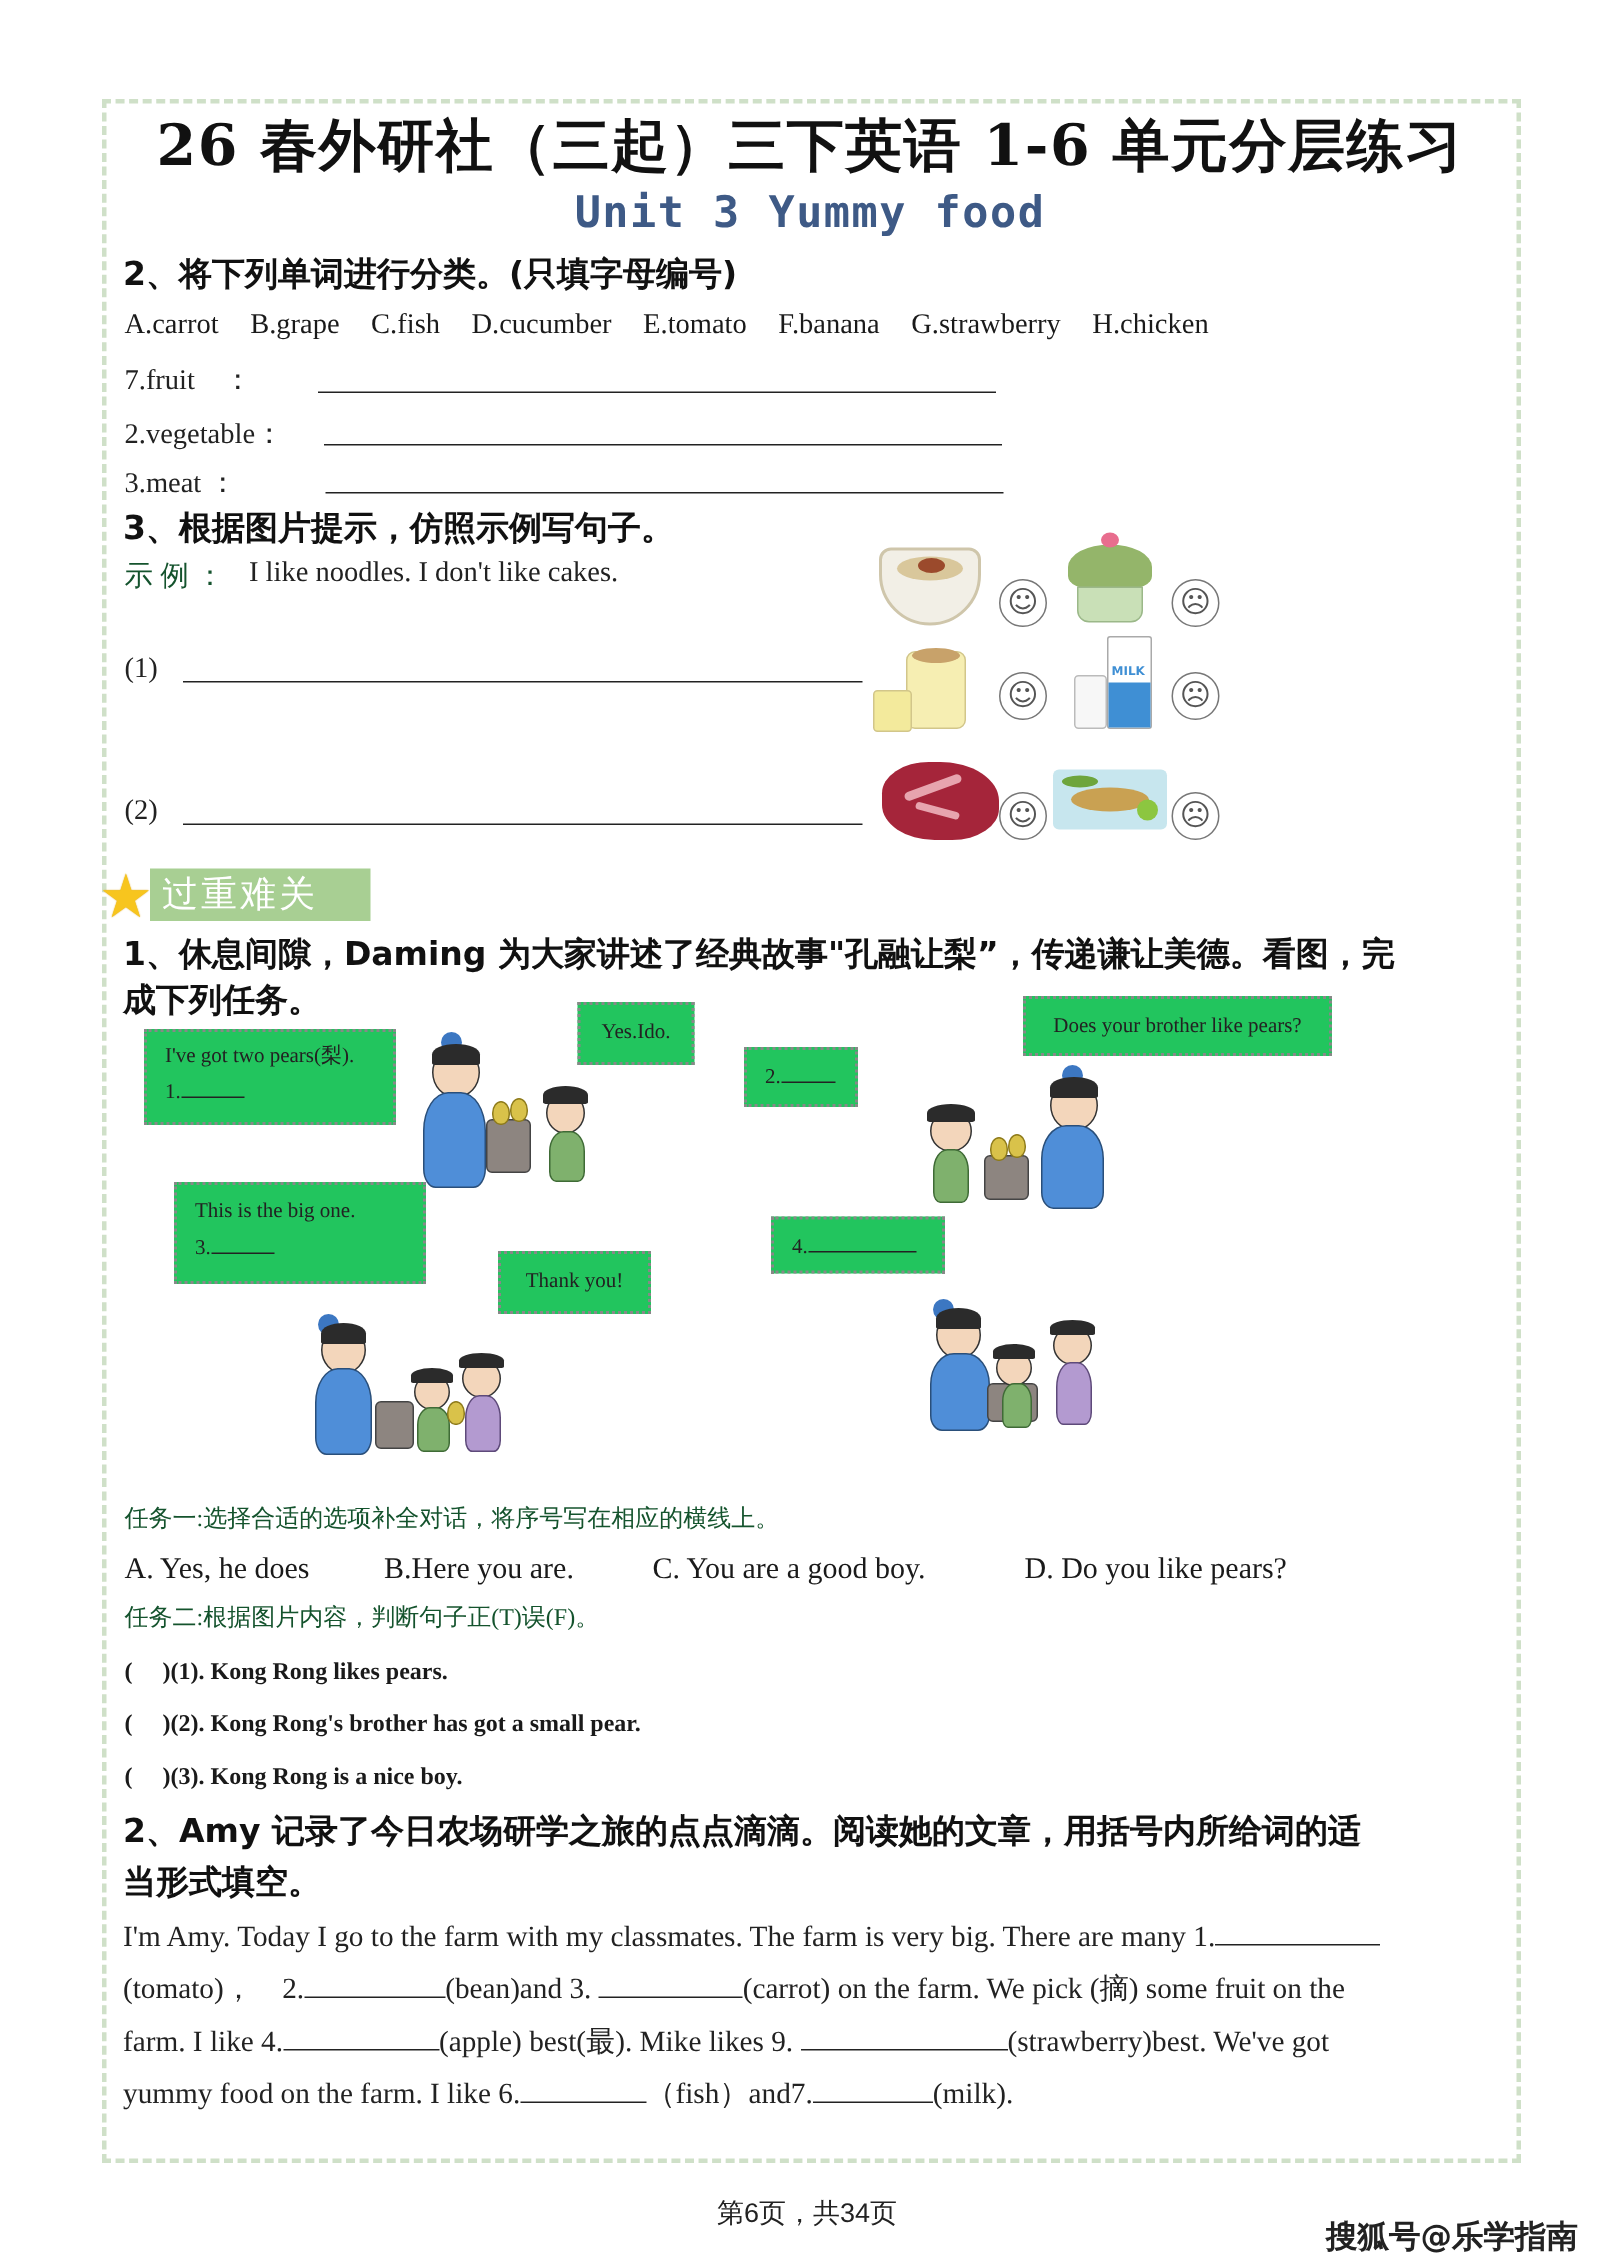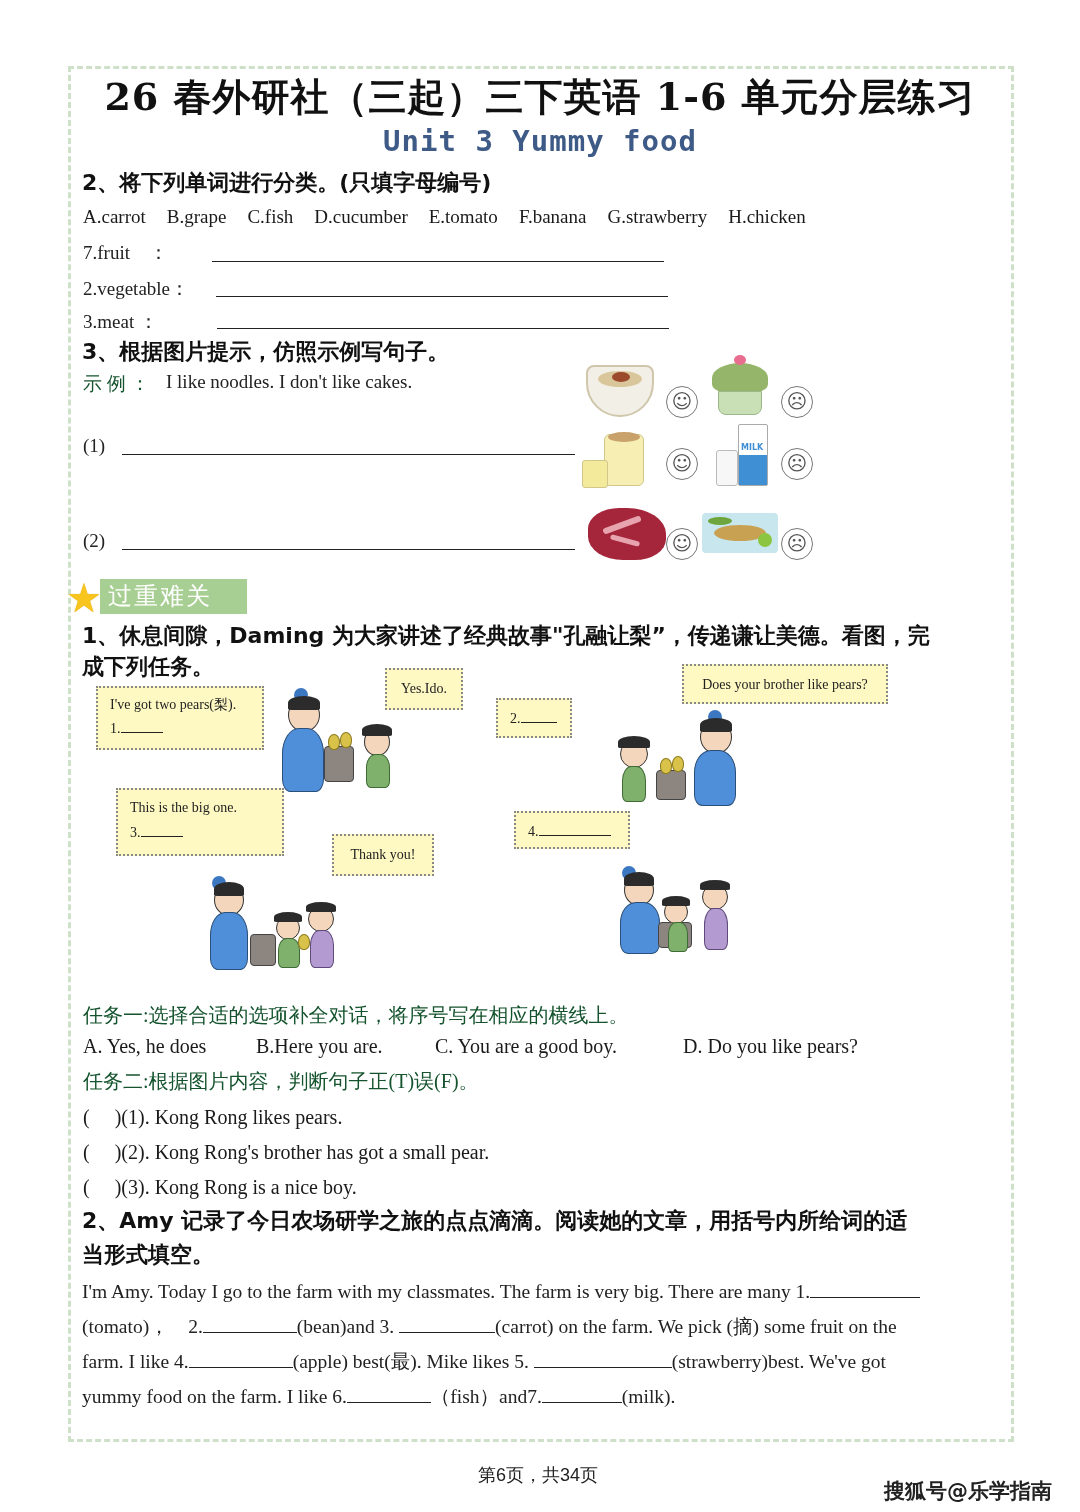--- a/index.html
+++ b/index.html
@@ -17,21 +17,21 @@
     font-family: "DejaVu Serif", serif; font-weight: bold; font-size: 38px; color: #111;
     letter-spacing: 1px;
   }
   .subtitle {
     left: 0; width: 1080px; top: 124px; text-align: center;
     font-family: "DejaVu Sans Mono", "Liberation Mono", monospace; font-size: 29px; font-weight: bold;
     color: #3e5a86; letter-spacing: 1px;
   }
   .qhead { font-family: "DejaVu Sans", sans-serif; font-weight: bold; font-size: 22px; color: #111; }
   .body18 { font-size: 19px; color: #222; }
-  .body20 { font-size: 20px; color: #222; }
+  .body20 { font-size: 16px; color: #222; }
   .gray { color: #14532d; }
 
   .word-opts { display: flex; gap: 21px; font-size: 19px; }
 
   .line { position: absolute; height: 0; border-bottom: 1.5px solid #222; }
 
   .food-img { position: absolute; border-radius: 10px; }
   .face {
     position: absolute; width: 32px; height: 32px; border: 1.5px solid #777; border-radius: 50%;
     background: #fff; font-size: 20px; line-height: 29px; text-align: center; color: #555;
@@ -44,36 +44,36 @@
     font-family: "DejaVu Serif", serif; font-size: 24px; line-height: 35px; padding-left: 8px;
     letter-spacing: 2px;
   }
   .star {
     position: absolute; left: 64px; top: 578px; width: 40px; height: 40px;
     color: #f7c51e; font-size: 40px; line-height: 40px; text-align: center;
     font-family: "DejaVu Sans", sans-serif; text-shadow: 0 0 1px #d89b00;
   }
 
   .bubble {
-    position: absolute; border: 2px dotted #888; background: #fef9c3;
+    position: absolute; border: 2px dotted #888; background: #22c55e;
     font-size: 14px; color: #222; padding: 6px 12px; line-height: 26px;
   }
   .bubble .blank { display: inline-block; border-bottom: 1px solid #222; width: 42px; height: 14px; vertical-align: baseline; }
 
   .figure { position: absolute; }
   .person { position: absolute; border-radius: 40% 40% 20% 20%; }
   .head { position: absolute; border-radius: 50%; background: #f3d6bb; border: 1.5px solid #333; }
   .hair { position: absolute; border-radius: 50%; background: #2b2b2b; }
   .table-drum {
     position: absolute; background: #8d8580; border: 1.5px solid #444; border-radius: 4px;
   }
   .pear { position: absolute; width: 12px; height: 16px; border-radius: 50% 50% 45% 45%; background: #d9c24a; border: 1px solid #8e7b1b; }
 
   .opts-row { display: flex; font-size: 20px; }
-  .tf-row { font-size: 20px; }
+  .tf-row { font-size: 16px; font-weight: bold; }
   .para { font-size: 19.5px; line-height: 35px; color: #222; }
   .blank-inline { display: inline-block; border-bottom: 1.5px solid #222; height: 18px; vertical-align: baseline; }
 
   .footer { font-family: Liberation Sans, sans-serif; font-size: 18px; color: #222; }
   .watermark { font-family: "DejaVu Sans", sans-serif; font-weight: bold; font-size: 21px; color: #222; }
 </style>
 </head>
 <body>
 
 <div class="frame"></div>
@@ -253,20 +253,20 @@
 <div class="abs qhead" style="left:82px; top:1206px;">2、Amy 记录了今日农场研学之旅的点点滴滴。阅读她的文章，用括号内所给词的适</div>
 <div class="abs qhead" style="left:82px; top:1240px;">当形式填空。</div>
 
 <div class="abs para" style="left:82px; top:1274px;">
   <span>I'm Amy. Today I go to the farm with my classmates. The farm is very big. There are many 1.</span><span class="blank-inline" style="width:110px;"></span>
 </div>
 <div class="abs para" style="left:82px; top:1309px;">
   <span>(tomato)，　2.</span><span class="blank-inline" style="width:94px;"></span><span>(bean)and 3.  </span><span class="blank-inline" style="width:96px;"></span><span>(carrot) on the farm. We pick (摘) some fruit on the</span>
 </div>
 <div class="abs para" style="left:82px; top:1344px;">
-  <span>farm. I like 4.</span><span class="blank-inline" style="width:104px;"></span><span>(apple) best(最). Mike likes 5.  </span><span class="blank-inline" style="width:138px;"></span><span>(strawberry)best. We've got</span>
+  <span>farm. I like 4.</span><span class="blank-inline" style="width:104px;"></span><span>(apple) best(最). Mike likes 9.  </span><span class="blank-inline" style="width:138px;"></span><span>(strawberry)best. We've got</span>
 </div>
 <div class="abs para" style="left:82px; top:1379px;">
   <span>yummy food on the farm. I like 6.</span><span class="blank-inline" style="width:84px;"></span><span>（fish）and7.</span><span class="blank-inline" style="width:80px;"></span><span>(milk).</span>
 </div>
 
 <div class="abs footer" style="left:478px; top:1463px;">第6页，共34页</div>
 <div class="abs watermark" style="left:884px; top:1477px;">搜狐号@乐学指南</div>
 
 </body></html>

